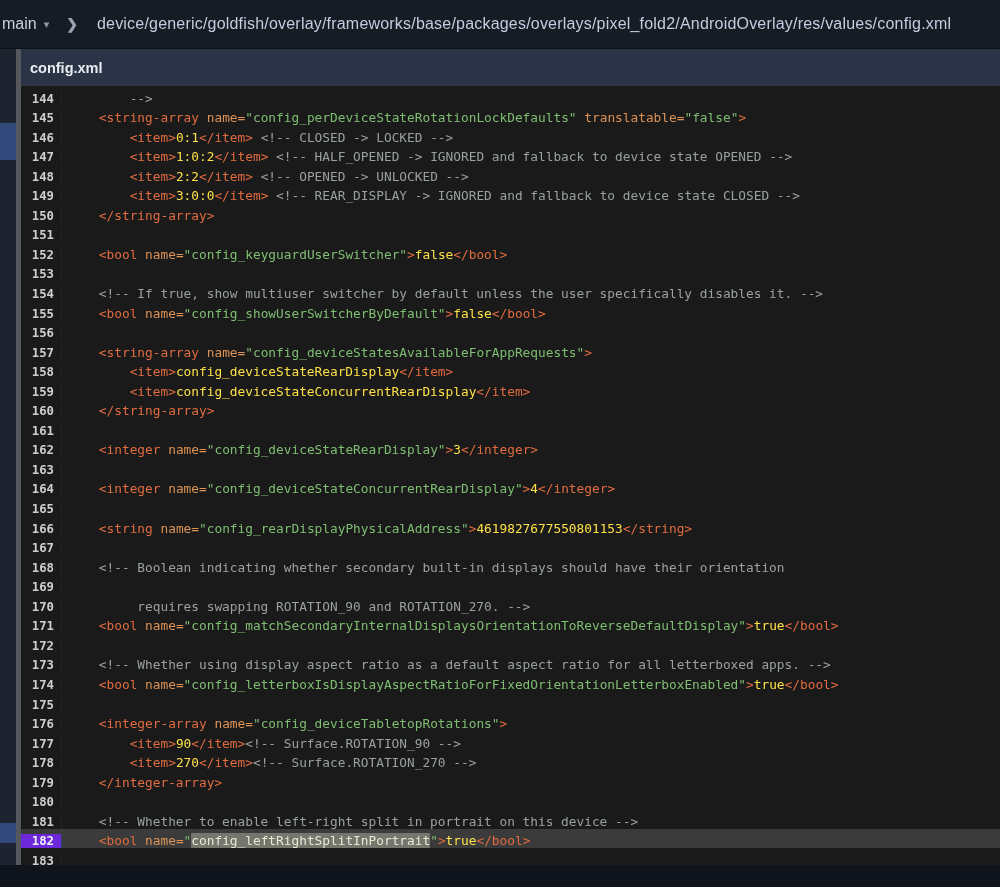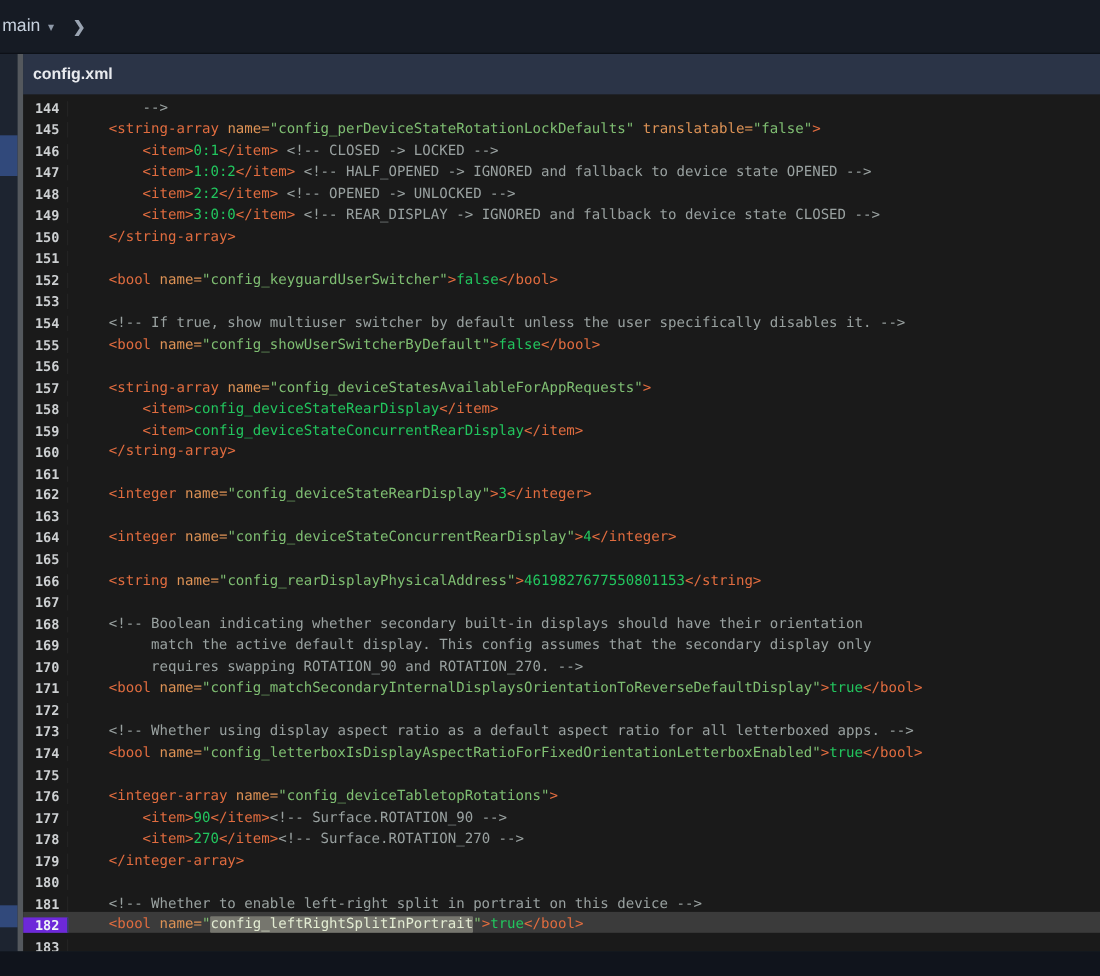--- a/index.html
+++ b/index.html
@@ -38,35 +38,36 @@
       color:#cdd0d2;border-right:1px solid #252525;cursor:pointer;}
   .codetext{display:flex;align-items:center;white-space:pre;padding-left:6px;
       font-family:"DejaVu Sans Mono",monospace;font-size:12.8px;}
   .row.sel{background:#3b3b3b;}
   .row.sel .ln{background:#6d28d9;border-right-color:#2c4068;color:#eef2f8;}
 
   
   .tk-t{color:#e06c3f;}          
   .tk-a{color:#de9356;}          
   .tk-s{color:#7fbe72;}          
-  .tk-x{color:#22c55e;}          
+  .tk-x{color:#fde047;}          
   .tk-c{color:#99a1a0;}          
   .tk-h{background:#76766e;color:#e3ecd3;border-radius:1px;} 
 </style>
 </head>
 <body>
 
 <div id="screen">
 
   <div class="topbar">
     <span class="branch">
       <span>main</span>
       <span class="caret">▾</span>
     </span>
     <span class="crumb-chev">❯</span>
+    <span class="path">device/generic/goldfish/overlay/frameworks/base/packages/overlays/pixel_fold2/AndroidOverlay/res/values/config.xml</span>
   </div>
 
   <div class="side-strip">
     <div class="mark mark1"></div>
     <div class="mark mark2"></div>
   </div>
 
   <div class="rail"></div>
 
   <div class="panel">
@@ -169,21 +170,20 @@
         <div class="row">
           <div class="ln">167</div>
           <div class="codetext"></div>
         </div>
         <div class="row">
           <div class="ln">168</div>
           <div class="codetext"><span class="tk-x">    </span><span class="tk-c">&lt;!-- Boolean indicating whether secondary built-in displays should have their orientation</span></div>
         </div>
         <div class="row">
           <div class="ln">169</div>
-          <div class="codetext"><span class="tk-c">         match the active default display. This config assumes that the secondary display only</span></div>
         </div>
         <div class="row">
           <div class="ln">170</div>
           <div class="codetext"><span class="tk-c">         requires swapping ROTATION_90 and ROTATION_270. --&gt;</span></div>
         </div>
         <div class="row">
           <div class="ln">171</div>
           <div class="codetext"><span class="tk-x">    </span><span class="tk-t">&lt;bool</span><span class="tk-x"> </span><span class="tk-a">name=</span><span class="tk-s">"config_matchSecondaryInternalDisplaysOrientationToReverseDefaultDisplay"</span><span class="tk-t">&gt;</span><span class="tk-x">true</span><span class="tk-t">&lt;/bool&gt;</span></div>
         </div>
         <div class="row">

